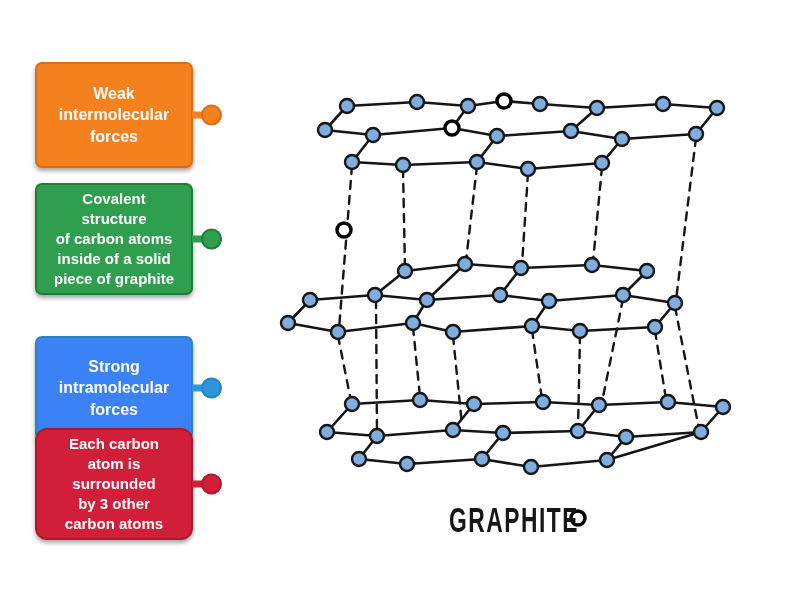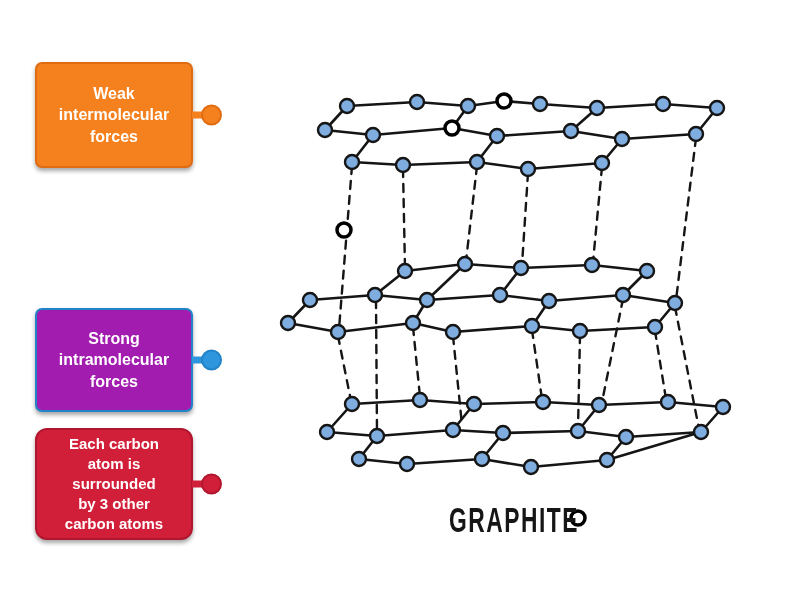--- a/index.html
+++ b/index.html
@@ -182,22 +182,31 @@
   </svg>
 
   <div class="label l0" style="background: rgb(245, 129, 30); border-color: rgb(224, 108, 18);">
     <span class="txt">Weak
 intermolecular
 forces</span>
     <span class="stem" style="background: rgb(245, 129, 30);"></span>
     <span class="dot" style="background: rgb(245, 129, 30); border-color: rgb(224, 108, 18);"></span>
   </div>
 
-
-  <div class="label l2" style="background: #a21caf; border-color: rgb(35, 131, 200);">
+  <div class="label l1" style="background: rgb(47, 158, 79); border-color: rgb(26, 125, 56);">
+    <span class="txt">Covalent
+structure
+of carbon atoms
+inside of a solid
+piece of graphite</span>
+    <span class="stem" style="background: rgb(47, 158, 79);"></span>
+    <span class="dot" style="background: rgb(47, 158, 79); border-color: rgb(26, 125, 56);"></span>
+  </div>
+
+  <div class="label l2" style="background: #3b82f6; border-color: rgb(35, 131, 200); margin-top: 28px;">
     <span class="txt">Strong
 intramolecular
 forces</span>
     <span class="stem" style="background: rgb(45, 150, 220);"></span>
     <span class="dot" style="background: rgb(45, 150, 220); border-color: rgb(35, 131, 200);"></span>
   </div>
 
   <div class="label l3" style="background: rgb(210, 31, 57); border-color: rgb(176, 23, 46);">
     <span class="txt">Each carbon
 atom is

